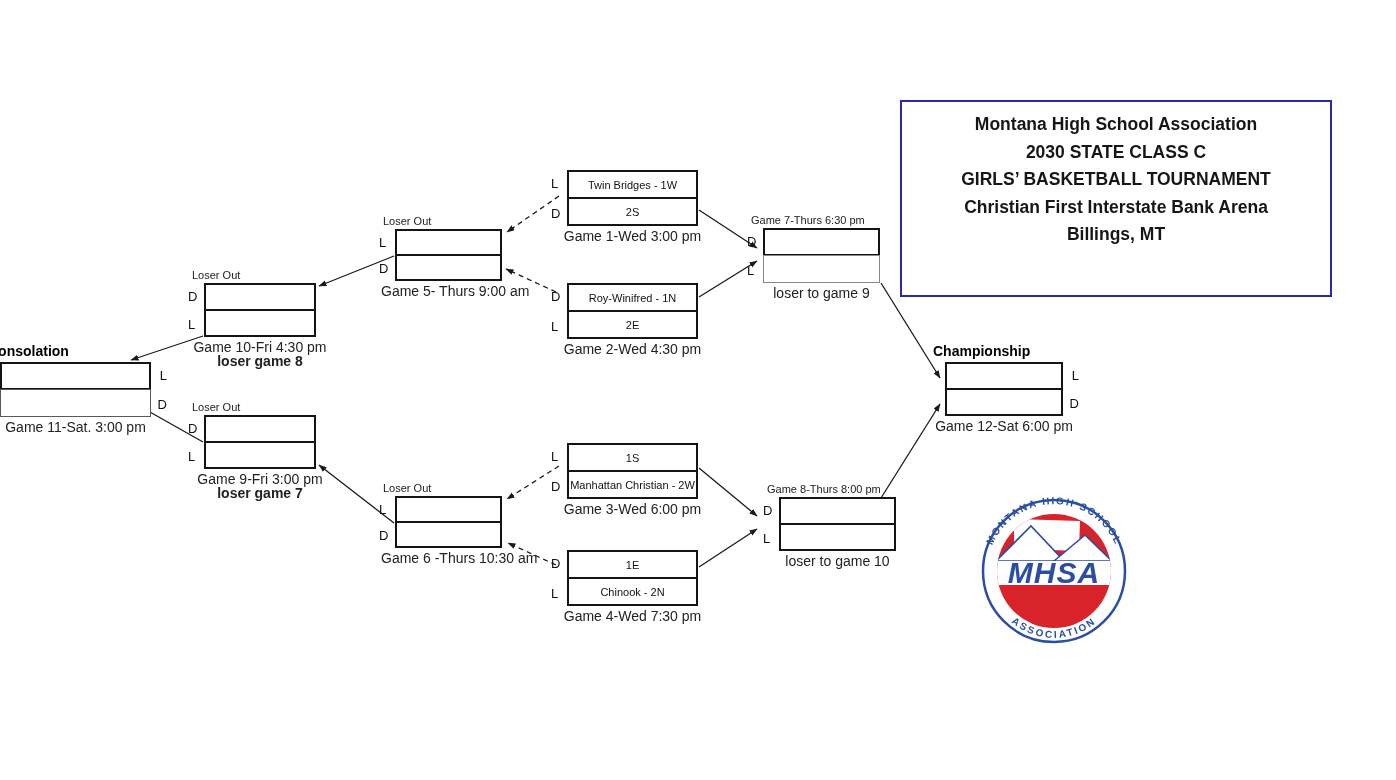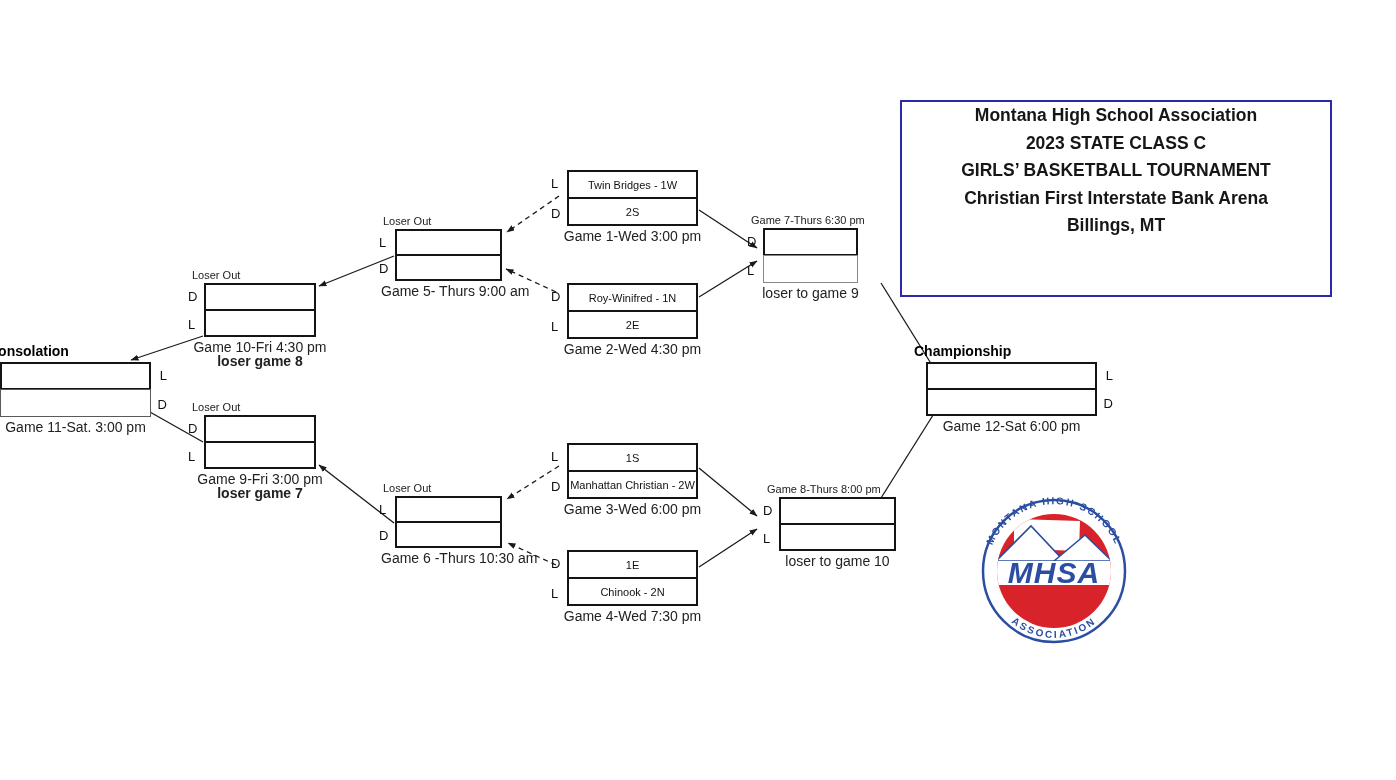--- a/index.html
+++ b/index.html
@@ -35,34 +35,34 @@
   .side.s1{top:6px;}
   .side.s2{bottom:5px;}
   #g11 .side,#g12 .side{left:auto;right:-16px;}
   
   #g1 {left:567px;top:170px;width:131px;}
   #g2 {left:567px;top:283px;width:131px;}
   #g3 {left:567px;top:443px;width:131px;}
   #g4 {left:567px;top:550px;width:131px;}
   #g5 {left:395px;top:229px;width:107px;}
   #g6 {left:395px;top:496px;width:107px;}
-  #g7 {left:763px;top:228px;width:95px;}
+  #g7 {left:763px;top:228px;width:117px;}
   #g8 {left:763px;top:497px;width:117px;margin-left:16px;}
   #g9 {left:204px;top:415px;width:112px;}
   #g10{left:204px;top:283px;width:112px;}
   #g11{left:0;top:362px;width:151px;}
-  #g12{left:926px;top:362px;width:171px;}
+  #g12{left:945px;top:362px;width:118px;}
   
   svg.lines{position:absolute;left:0;top:0;pointer-events:none;}
   svg.lines line{stroke:var(--line_black,#1a1a1a);stroke-width:1.3;}
   svg.lines line.dash{stroke-dasharray:5 4;}
   
   .title-panel{
     position:absolute;left:900px;top:100px;width:432px;height:197px;box-sizing:border-box;
-    border:2px solid var(--title_border,#2a2aa6);text-align:center;background:#fff;
+    border:2px solid var(--title_border,#2a2aa6);padding-top:9px;text-align:center;background:#fff;
   }
   .title-line{font-weight:700;font-size:17.5px;line-height:27.5px;color:#161616;white-space:nowrap;}
   
   #logo{position:absolute;left:974px;top:491px;}
   #logo .ring{fill:#fff;stroke:var(--logo_blue,#2b4ea2);stroke-width:2.5;}
   #logo .red{fill:var(--logo_red,#d8232a);}
   #logo .white-shape{fill:#fff;}
   #logo .peak{fill:#fff;stroke:var(--logo_blue,#2b4ea2);stroke-width:1.6;}
   #logo .band{fill:#fff;}
   #logo text{fill:var(--logo_blue,#2b4ea2);font-family:"Liberation Sans",sans-serif;font-weight:700;}
@@ -240,21 +240,21 @@
       <div class="slot bottom"></div>
       <div class="side s1">L</div>
       <div class="side s2">D</div>
     </div>
     <div class="ftr f1">Game 12-Sat 6:00 pm</div>
 
   </div>
 
   <div class="title-panel">
     <div class="title-line">Montana High School Association</div>
-    <div class="title-line">2023 STATE CLASS C</div>
+    <div class="title-line">2030 STATE CLASS C</div>
     <div class="title-line">GIRLS’ BASKETBALL TOURNAMENT</div>
     <div class="title-line">Christian First Interstate Bank Arena</div>
     <div class="title-line">Billings, MT</div>
   </div>
 
   <svg id="logo" width="160" height="160" viewBox="-80 -80 160 160">
     <defs>
       <clipPath id="redclip">
           <circle cx="0" cy="0" r="57"></circle>
         </clipPath>

